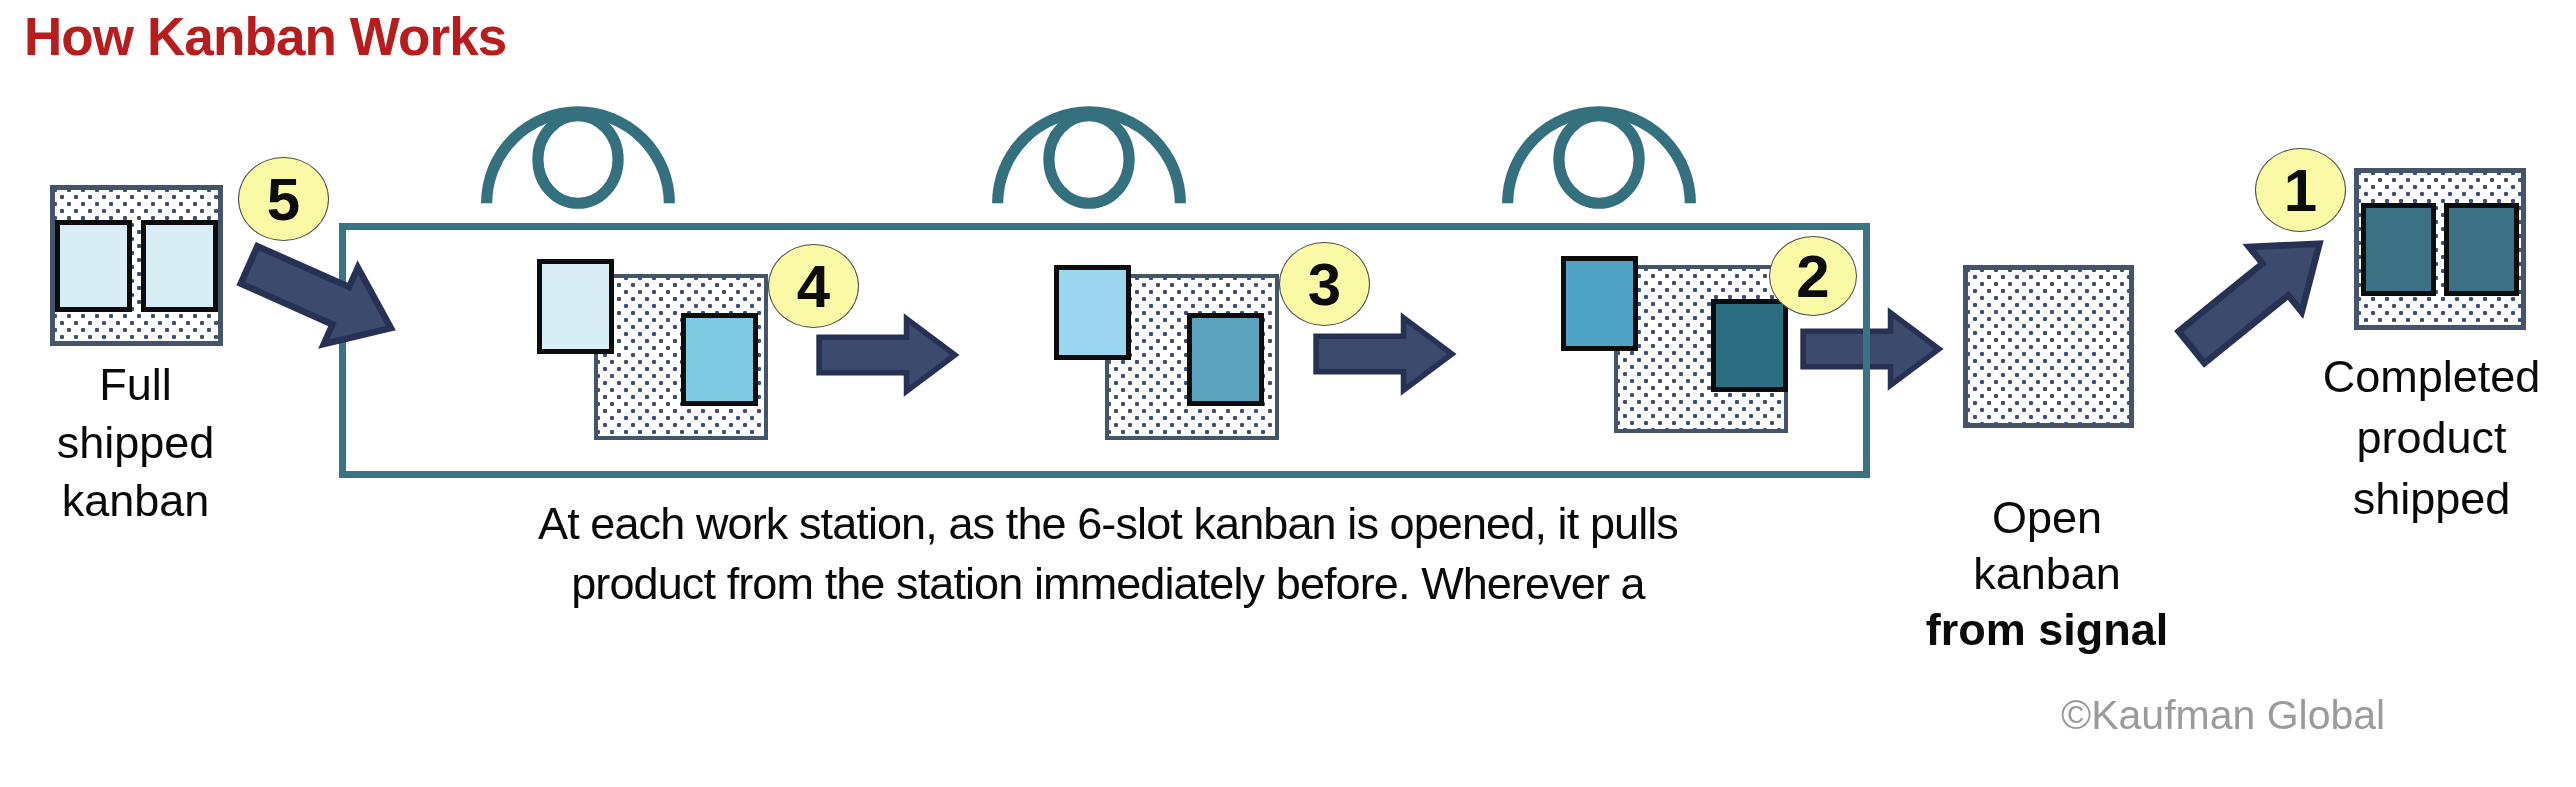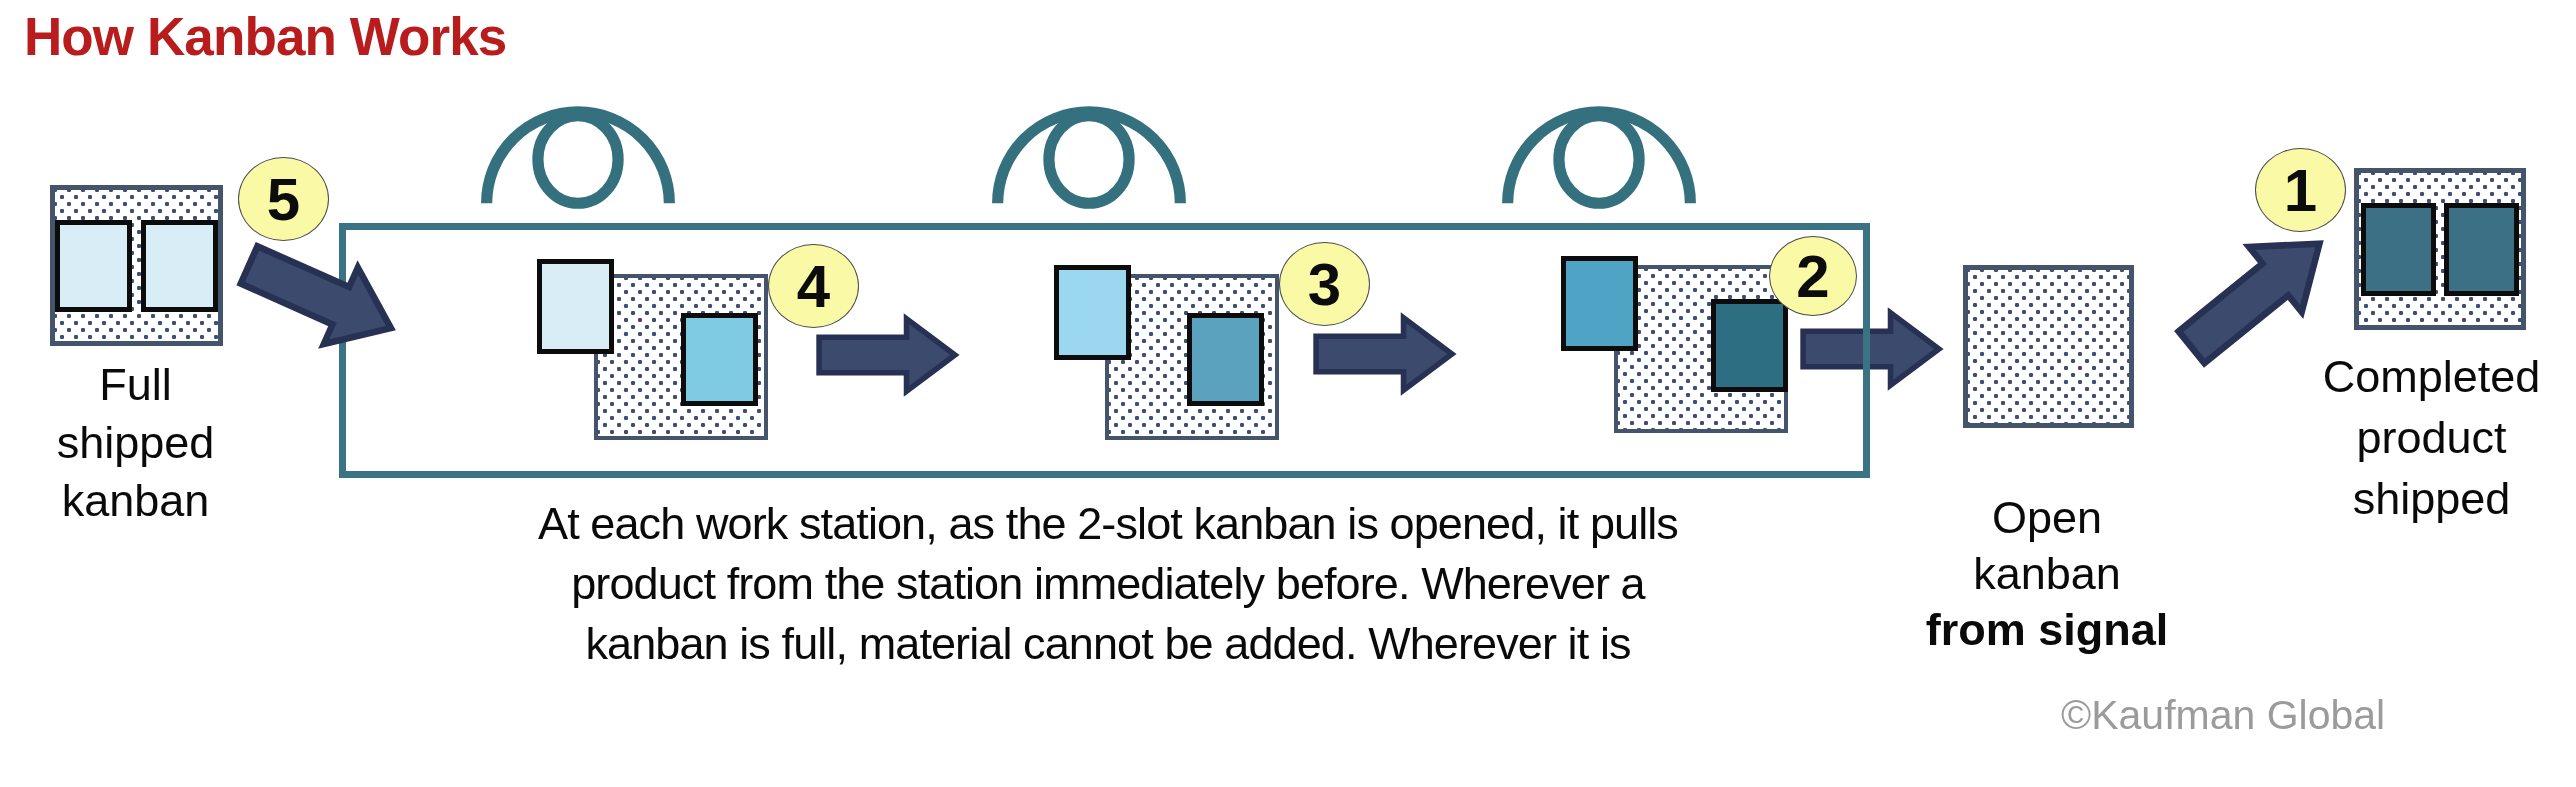--- a/index.html
+++ b/index.html
@@ -160,21 +160,20 @@
     <div class="sq" style="width: 75px; height: 93px; background-color: rgb(60, 112, 133);"></div>
     <div class="sq" style="width: 75px; height: 93px; background-color: rgb(60, 112, 133);"></div>
   </div>
   <div class="abs lbl" style="left:2282px; top:346px; width:299px; line-height:61px;">
     <div>Completed</div>
     <div>product</div>
     <div>shipped</div>
   </div>
 
   <div class="abs para" style="left:379px; top:494px; width:1458px;">
-    <div>At each work station, as the 2-slot kanban is opened, it pulls</div>
+    <div>At each work station, as the 6-slot kanban is opened, it pulls</div>
     <div>product from the station immediately before. Wherever a</div>
-    <div>kanban is full, material cannot be added. Wherever it is</div>
   </div>
 
   <div class="abs watermark" style="left:2061px; top:692px;">©Kaufman Global</div>
 
 </div>
 
 
 </body></html>

